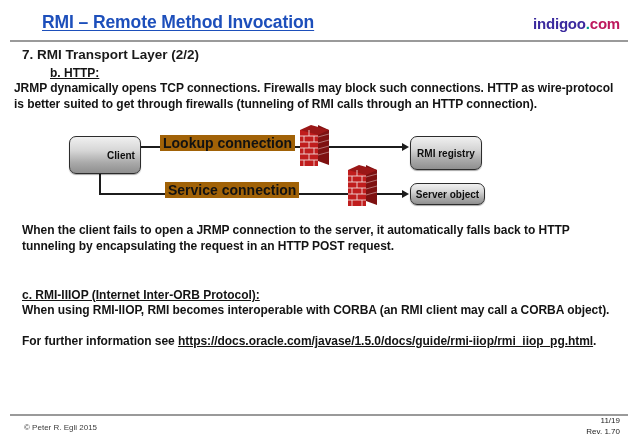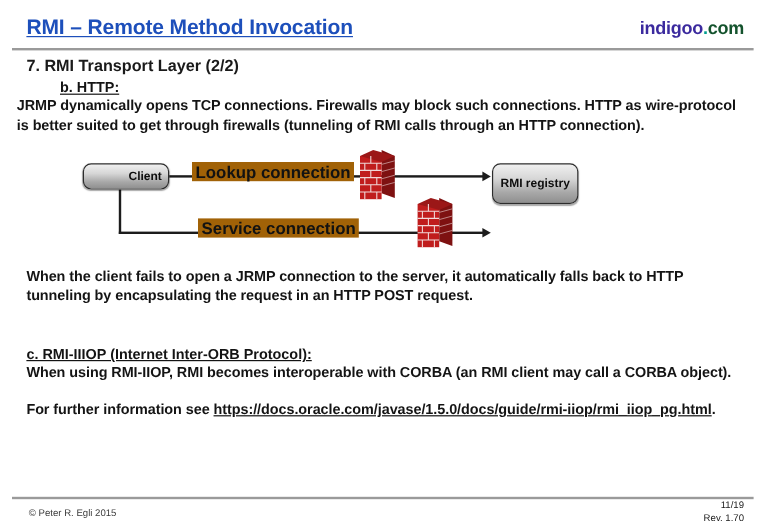--- a/index.html
+++ b/index.html
@@ -22,42 +22,42 @@
   
   .header {
     position: absolute;
     left: 0;
     top: 0;
     width: 638px;
     height: 40px;
   }
   .header-title {
     position: absolute;
-    left: 22px;
+    left: 42px;
     top: 12px;
     font-size: 17.5px;
     font-weight: bold;
     color: #1d4fbb;
     text-decoration: underline;
     text-underline-offset: 2px;
     letter-spacing: -0.1px;
     white-space: nowrap;
   }
   .logo {
     position: absolute;
     right: 18px;
     top: 15px;
     font-size: 15px;
     font-weight: bold;
     letter-spacing: -0.2px;
     white-space: nowrap;
   }
   .logo-indigoo { color: #3b2a9e; }
   .logo-dot { color: #009e8f; }
-  .logo-com { color: #14532d; }
+  .logo-com { color: #be185d; }
   .header-rule {
     position: absolute;
     left: 10px;
     top: 40px;
     width: 618px;
     height: 2px;
     background: #9a9a9a;
   }
 
   
@@ -117,21 +117,21 @@
     box-shadow: 0 1px 1px rgba(0,0,0,0.35);
     display: flex;
     align-items: center;
     justify-content: center;
     font-size: 10px;
     font-weight: bold;
     color: #0e0e0e;
     white-space: nowrap;
     box-sizing: border-box;
   }
-  .node-client   { left: 69px;  top: 14px; width: 72px;  height: 22px; padding-left: 32px; }
+  .node-client   { left: 69px;  top: 14px; width: 72px;  height: 38px; padding-left: 32px; }
   .node-registry { left: 410px; top: 14px; width: 72px;  height: 34px; }
   .node-server   { left: 410px; top: 61px; width: 75px;  height: 22px; }
 
   .line {
     position: absolute;
     background: #1c1c1c;
   }
   .line-h { height: 2.2px; }
   .line-v { width: 2.2px; }
 
@@ -262,20 +262,21 @@
           <line x1="22" y1="12" x2="33" y2="9"></line>
           <line x1="22" y1="18" x2="33" y2="15"></line>
           <line x1="22" y1="24" x2="33" y2="21"></line>
           <line x1="22" y1="30" x2="33" y2="27"></line>
         </g>
       </g>
     </svg>
 
     <div class="node node-client">Client</div>
     <div class="node node-registry">RMI registry</div>
+    <div class="node node-server">Server object</div>
   </div>
 
   <div class="para para-fb">When the client fails to open a JRMP connection to the server, it automatically falls back to HTTP tunneling by encapsulating the request in an HTTP POST request.</div>
 
   <div class="sec-head sec-c">c. RMI-IIIOP (Internet Inter-ORB Protocol):</div>
   <div class="para para-c">When using RMI-IIOP, RMI becomes interoperable with CORBA (an RMI client may call a CORBA object).</div>
   <div class="para para-url">
     <span>For further information see </span><span class="url-link">https://docs.oracle.com/javase/1.5.0/docs/guide/rmi-iiop/rmi_iiop_pg.html</span><span>.</span>
   </div>
 

